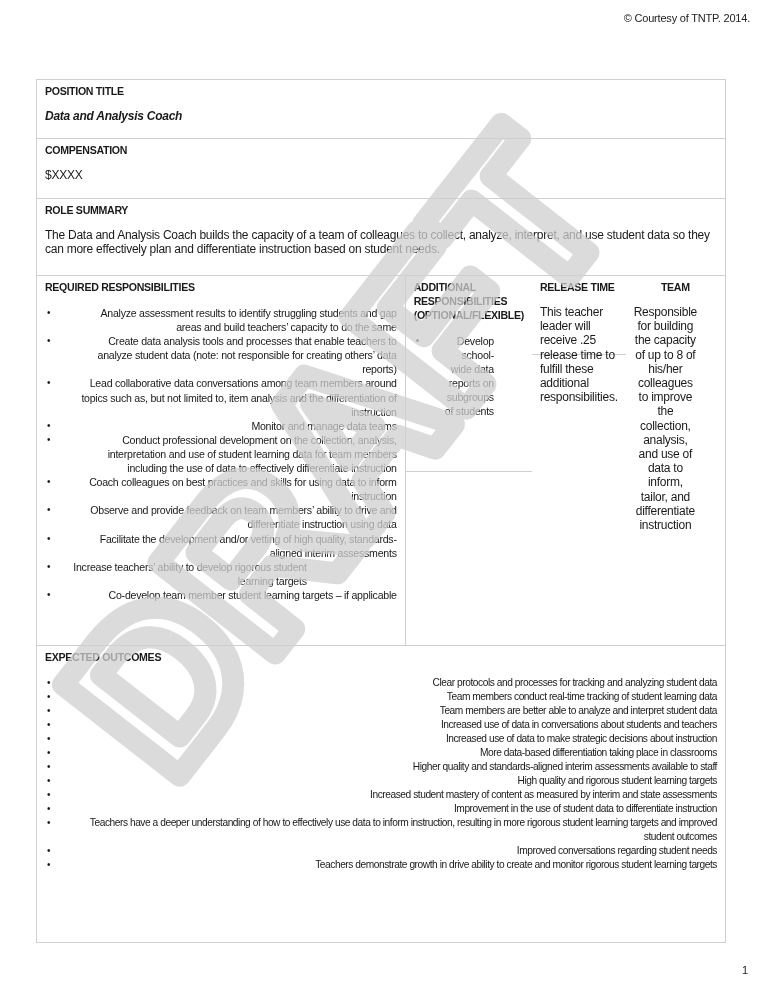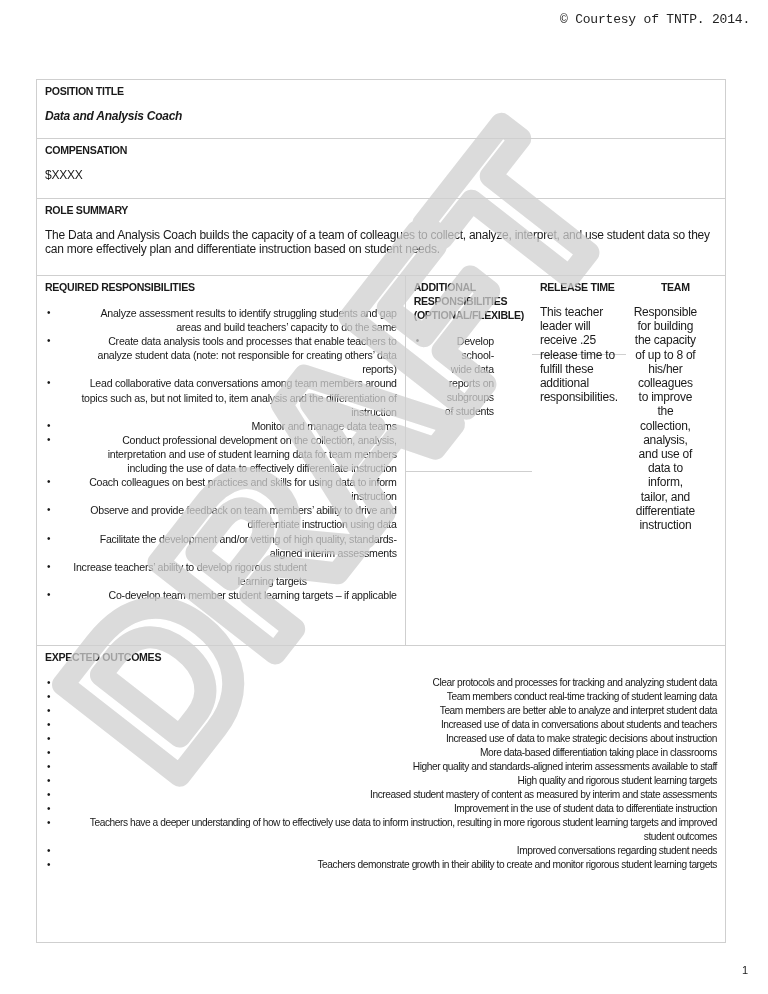--- a/index.html
+++ b/index.html
@@ -1,18 +1,18 @@
 <!DOCTYPE html>
 <html><head>
 <meta charset="utf-8">
 <style>
   html, body { margin:0; padding:0; background:#ffffff; }
   body { width:768px; height:994px; position:relative; overflow:hidden;
          font-family:"Liberation Sans", sans-serif; color:#1a1a1a; }
-  .courtesy { position:absolute; top:12px; right:18px; font-size:13px; color:#222; letter-spacing:-0.2px;font-family:Liberation Mono, monospace; }
+  .courtesy { position:absolute; top:12px; right:18px; font-size:11px; color:#222; letter-spacing:-0.2px; }
   .page-num { position:absolute; top:964px; right:20px; font-size:11px; color:#222; }
 
   .doc { position:absolute; left:36px; top:79px; width:690px; border:1px solid #cfcfcf; box-sizing:border-box; }
   .row { border-bottom:1px solid #cfcfcf; padding:4px 8px 6px 8px; box-sizing:border-box; }
   .row:last-child { border-bottom:none; }
   .hdr { font-weight:bold; font-size:10.6px; letter-spacing:-0.3px; line-height:14px; margin:0; }
   .val { font-size:12px; line-height:14.2px; margin-top:11px; letter-spacing:-0.25px; }
   .ital { font-style:italic; font-weight:bold; }
 
   .r-title { height:59px; }
@@ -95,21 +95,21 @@
       <li>Team members are better able to analyze and interpret student data</li>
       <li>Increased use of data in conversations about students and teachers</li>
       <li>Increased use of data to make strategic decisions about instruction</li>
       <li>More data-based differentiation taking place in classrooms</li>
       <li>Higher quality and standards-aligned interim assessments available to staff</li>
       <li>High quality and rigorous student learning targets</li>
       <li>Increased student mastery of content as measured by interim and state assessments</li>
       <li>Improvement in the use of student data to differentiate instruction</li>
       <li>Teachers have a deeper understanding of how to effectively use data to inform instruction, resulting in more rigorous student learning targets and improved student outcomes</li>
       <li>Improved conversations regarding student needs</li>
-      <li>Teachers demonstrate growth in their ability to create and monitor rigorous student learning targets</li>
+      <li>Teachers demonstrate growth in drive ability to create and monitor rigorous student learning targets</li>
     </ul>
   </div>
 </div>
 
 <svg class="watermark" viewBox="0 0 768 994" xmlns="http://www.w3.org/2000/svg">
   <text x="0" y="0" text-anchor="middle" transform="translate(395,500) rotate(-52)" font-family="Liberation Sans, sans-serif" font-weight="bold" font-size="215" fill="none" stroke="#cfcfcf" stroke-width="22" stroke-linejoin="round" opacity="0.75">DRAFT</text>
 </svg>
 
 <div class="page-num">1</div>
 

